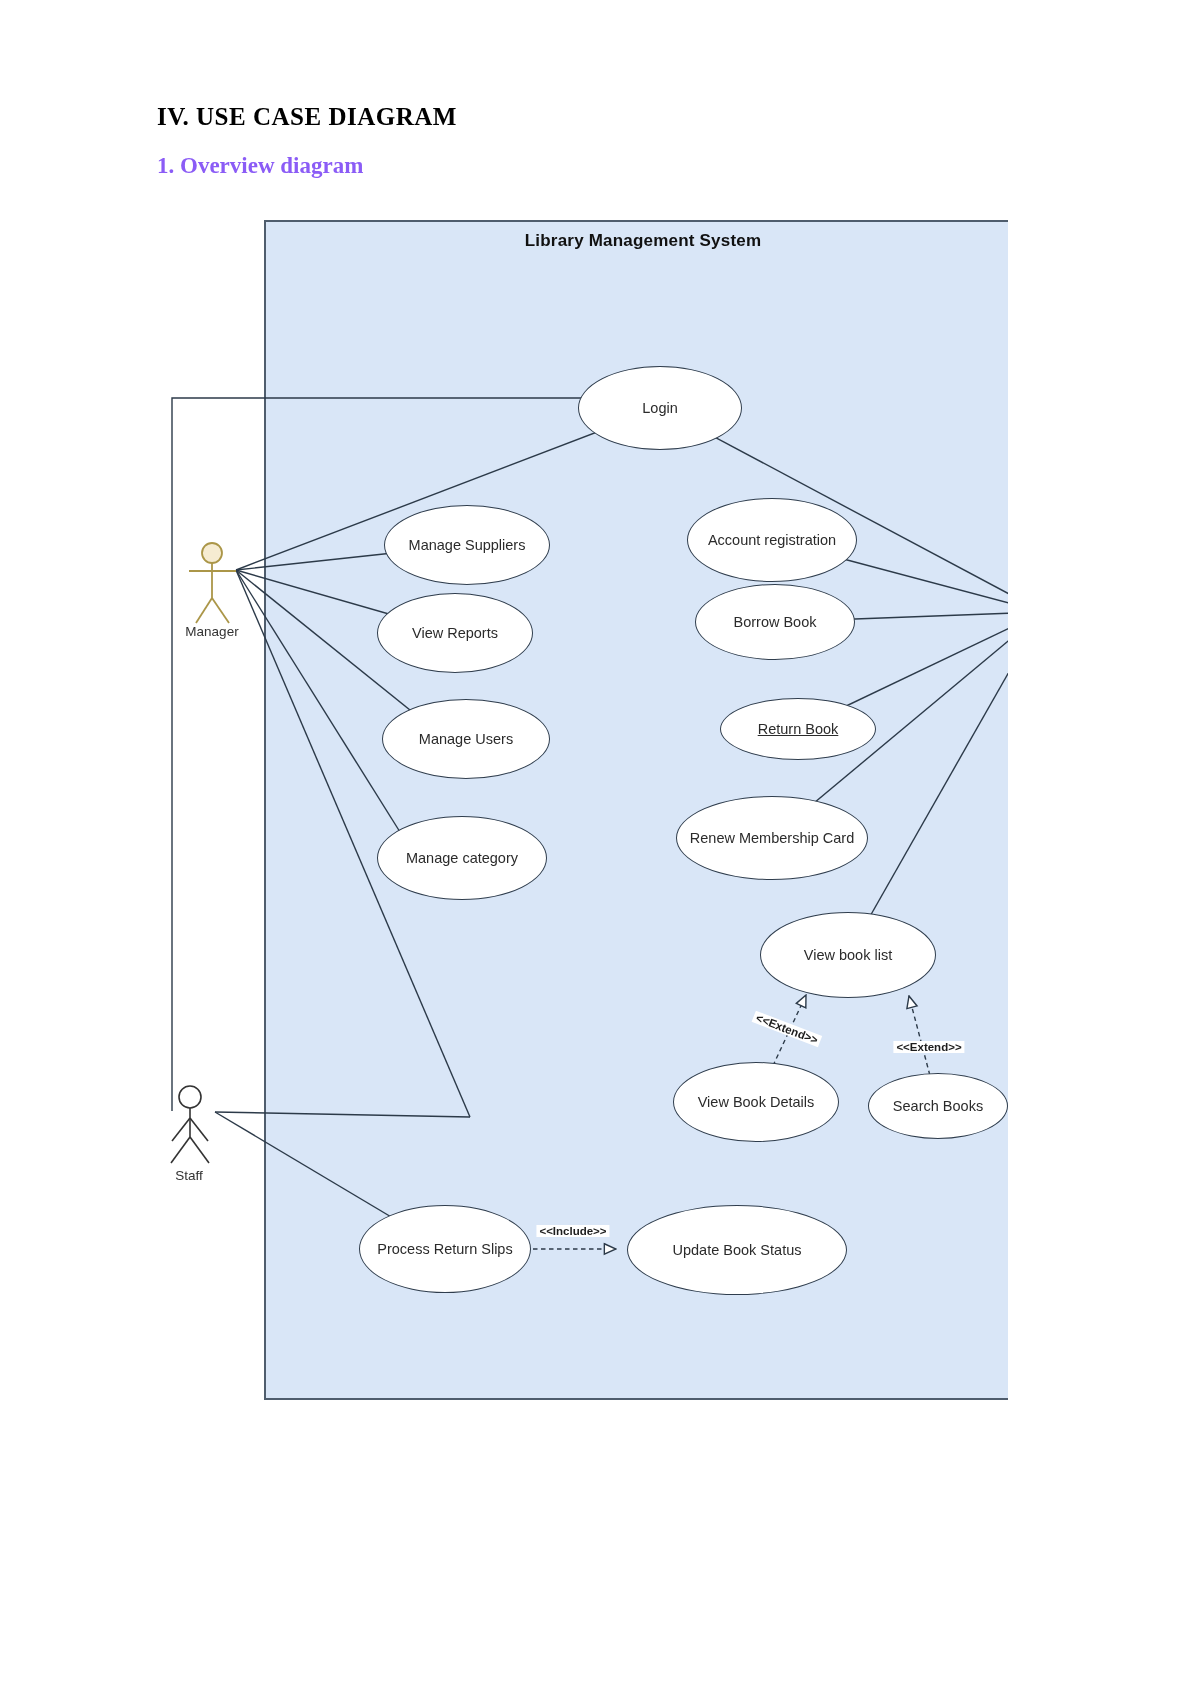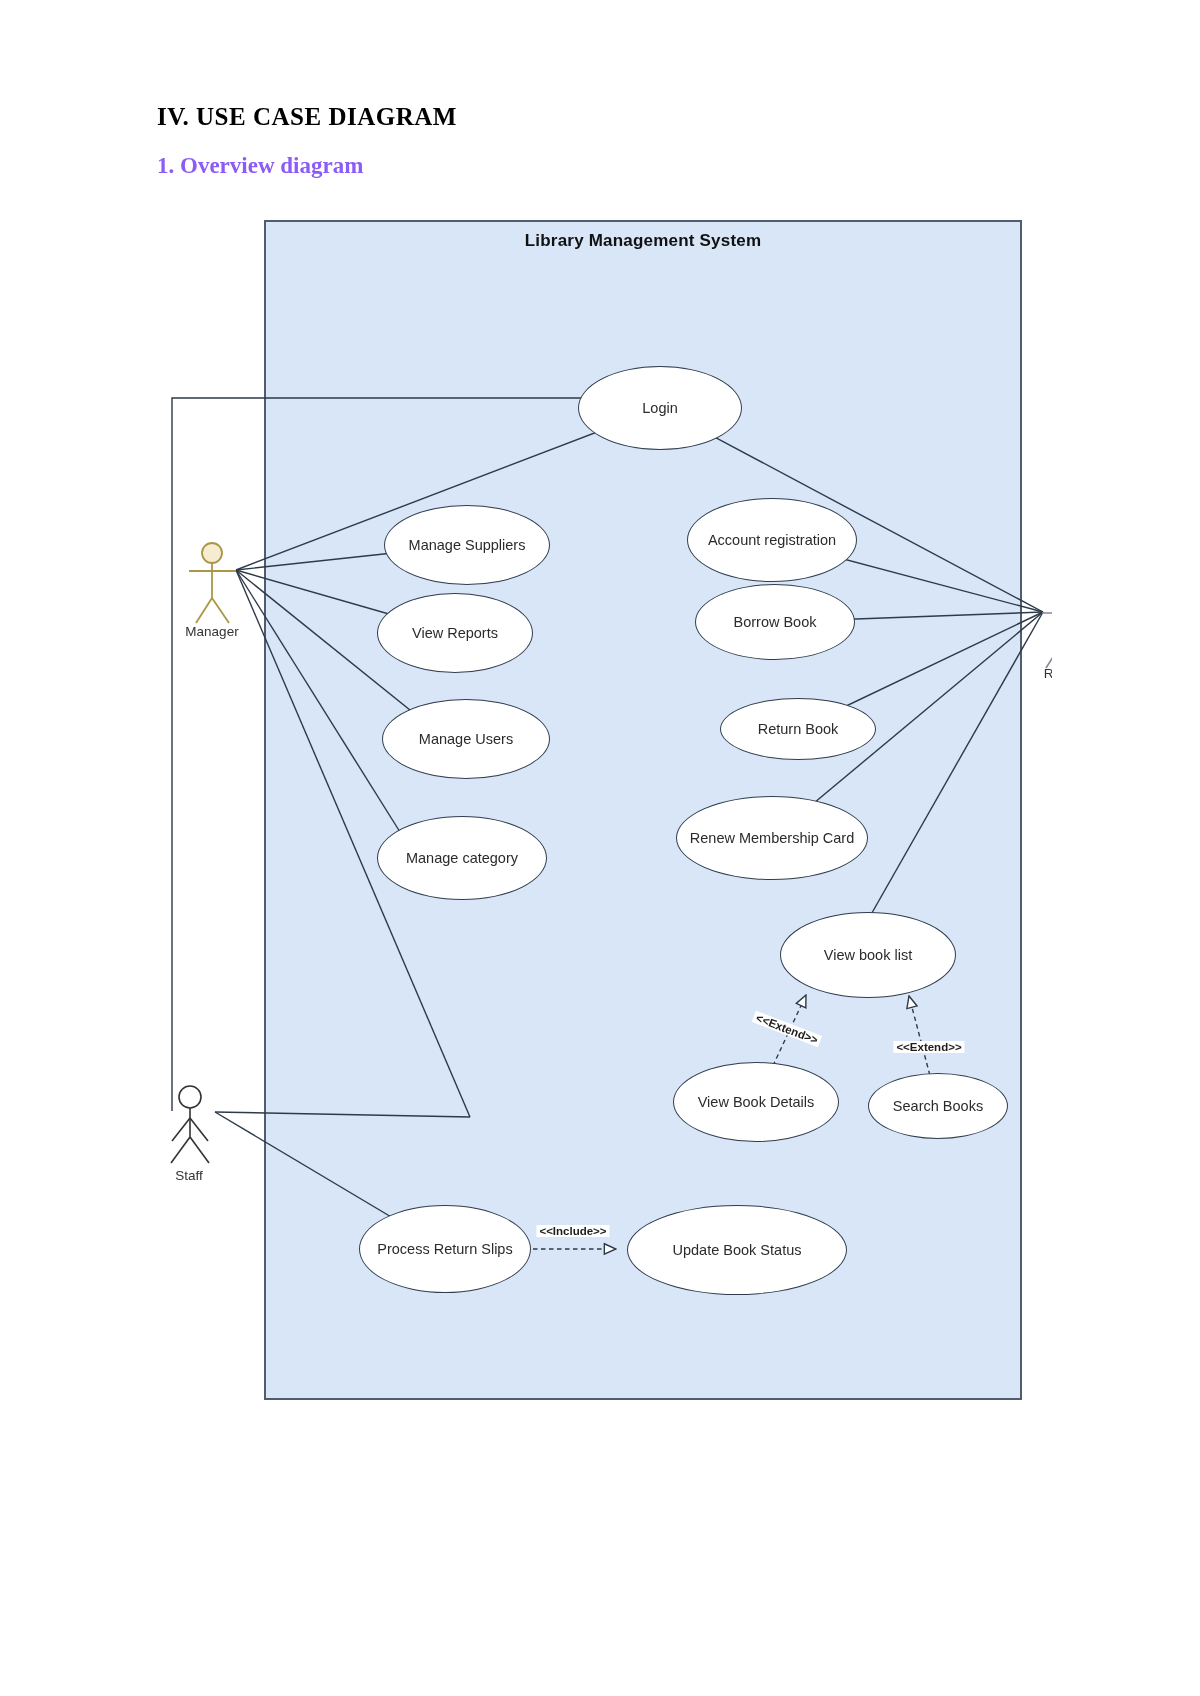--- a/index.html
+++ b/index.html
@@ -1,18 +1,18 @@
 <!DOCTYPE html>
 <html><head>
 <meta charset="utf-8">
 <style>
   html,body { margin:0; padding:0; background:#ffffff; }
   .page {
     position:relative; width:1008px; height:1696px; background:#ffffff;
-    font-family:"Liberation Sans", sans-serif; overflow:hidden;padding-left:44px;
+    font-family:"Liberation Sans", sans-serif; overflow:hidden;
   }
   .h1 {
     position:absolute; left:157px; top:103px;
     font-family:"Liberation Serif", serif; font-weight:bold;
     font-size:25px; color:#000; letter-spacing:0.5px; white-space:nowrap;
   }
   .h2 {
     position:absolute; left:157px; top:153px;
     font-family:"Liberation Serif", serif; font-weight:bold;
     font-size:23px; color:#8b5cf6; white-space:nowrap;
@@ -126,30 +126,30 @@
   </div>
   <div class="usecase" style="left:377px;top:593px;width:156px;height:80px;">
     <span>View Reports</span>
   </div>
   <div class="usecase" style="left:695px;top:584px;width:160px;height:76px;">
     <span>Borrow Book</span>
   </div>
   <div class="usecase" style="left:382px;top:699px;width:168px;height:80px;">
     <span>Manage Users</span>
   </div>
-  <div class="usecase" style="left:720px;top:698px;width:156px;height:62px;">
+  <div class="usecase" style="left:720px;top:698px;width:156px;height:62px;text-decoration:underline;">
     <span>Return Book</span>
   </div>
   <div class="usecase" style="left:377px;top:816px;width:170px;height:84px;">
     <span>Manage category</span>
   </div>
   <div class="usecase" style="left:676px;top:796px;width:192px;height:84px;">
     <span>Renew Membership Card</span>
   </div>
-  <div class="usecase" style="left:780px;top:912px;width:176px;height:86px;">
+  <div class="usecase" style="left:760px;top:912px;width:176px;height:86px;">
     <span>View book list</span>
   </div>
   <div class="usecase" style="left:673px;top:1062px;width:166px;height:80px;text-align:right;">
     <span>View Book Details</span>
   </div>
   <div class="usecase" style="left:868px;top:1073px;width:140px;height:66px;">
     <span>Search Books</span>
   </div>
   <div class="usecase" style="left:359px;top:1205px;width:172px;height:88px;">
     <span>Process Return Slips</span>

